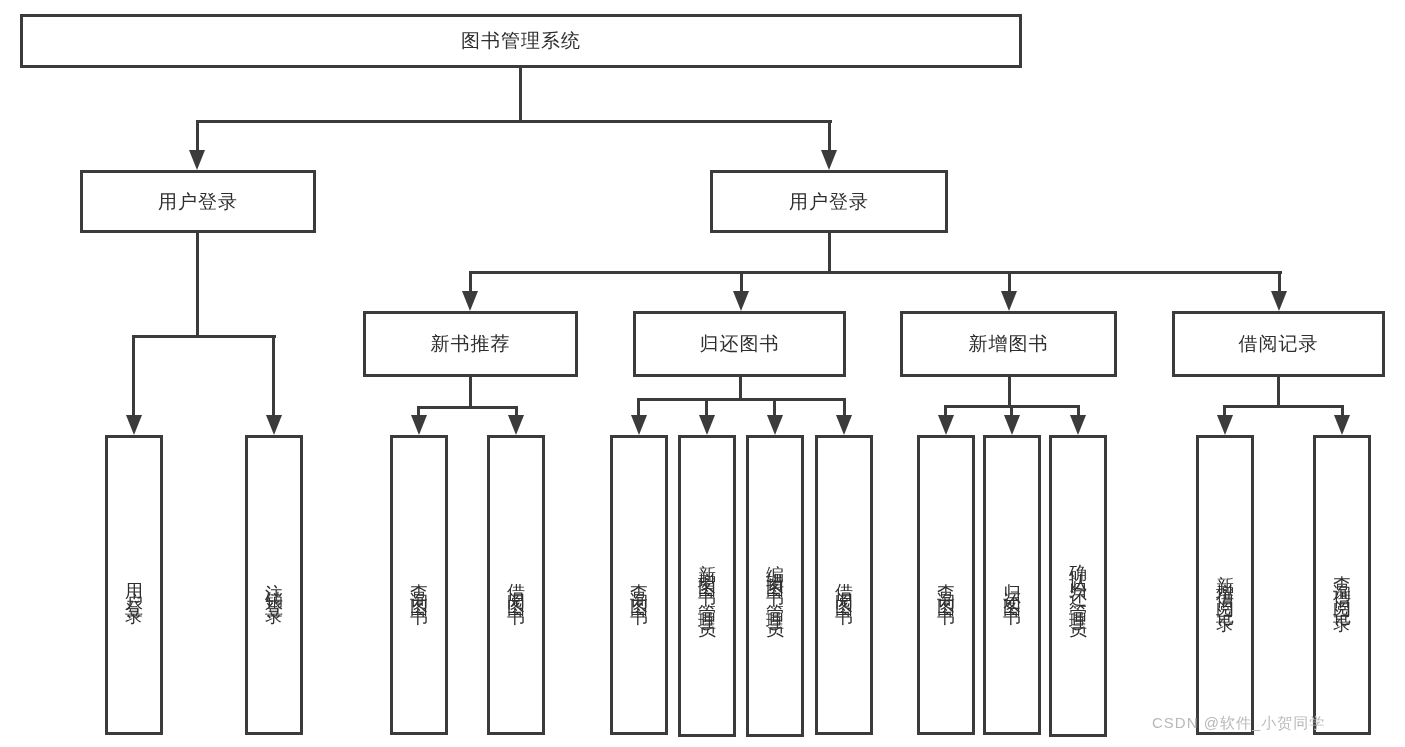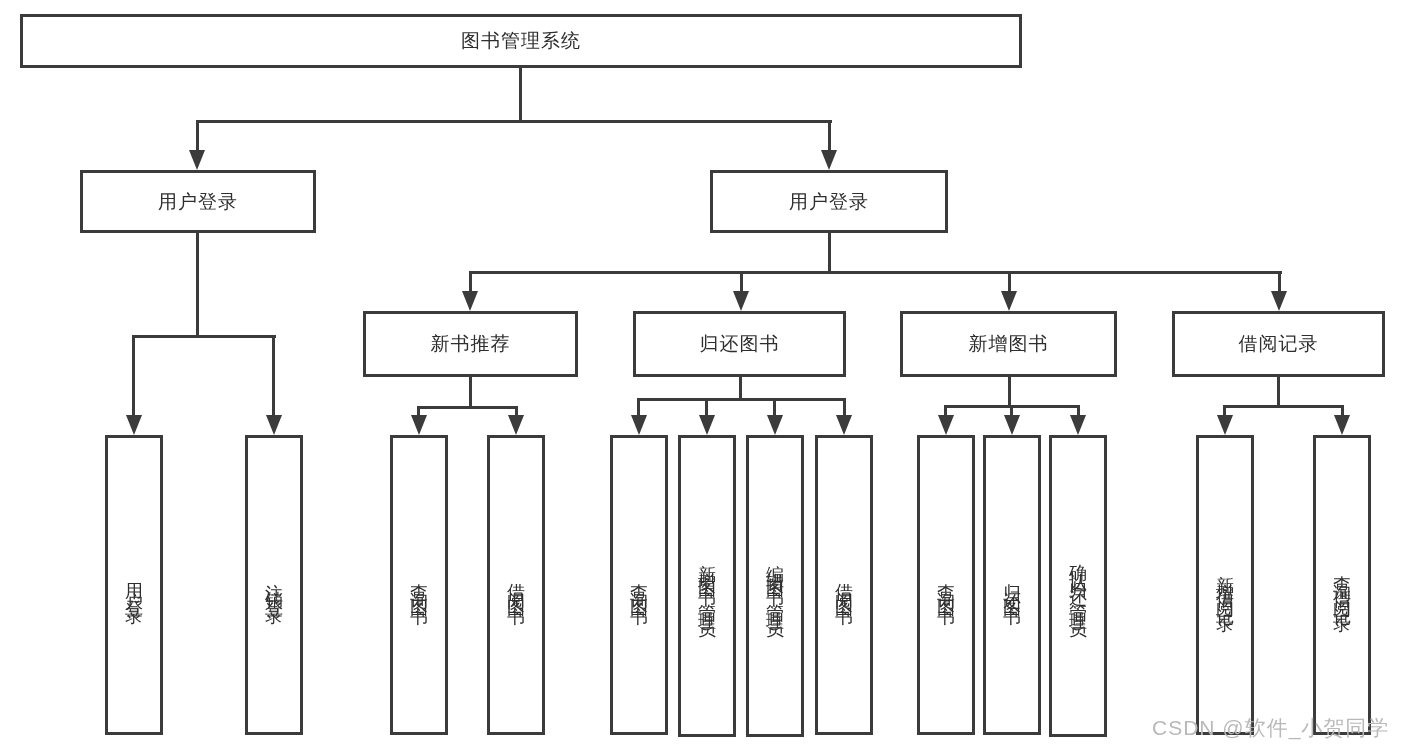--- a/index.html
+++ b/index.html
@@ -21,21 +21,21 @@
     writing-mode:vertical-rl;text-orientation:mixed;
     letter-spacing:8px;line-height:1;
   }
   .hline,.vline{position:absolute;background:#3b3b3b;}
   .arrow{
     position:absolute;width:0;height:0;
     border-left:8px solid transparent;border-right:8px solid transparent;
     border-top:20px solid #3b3b3b;
   }
   .watermark{
-    position:absolute;left:1152px;top:714px;font-size:21px;color:#b9b9b9;
+    position:absolute;left:1152px;top:714px;font-size:15px;color:#b9b9b9;
     letter-spacing:1px;white-space:nowrap;
   }
 </style>
 </head>
 <body>
 
 <div class="canvas">
 
   <div class="vline" style="left:519px;top:68px;width:3px;height:55px;"></div>
   <div class="hline" style="left:196px;top:120px;width:636px;height:3px;"></div>

